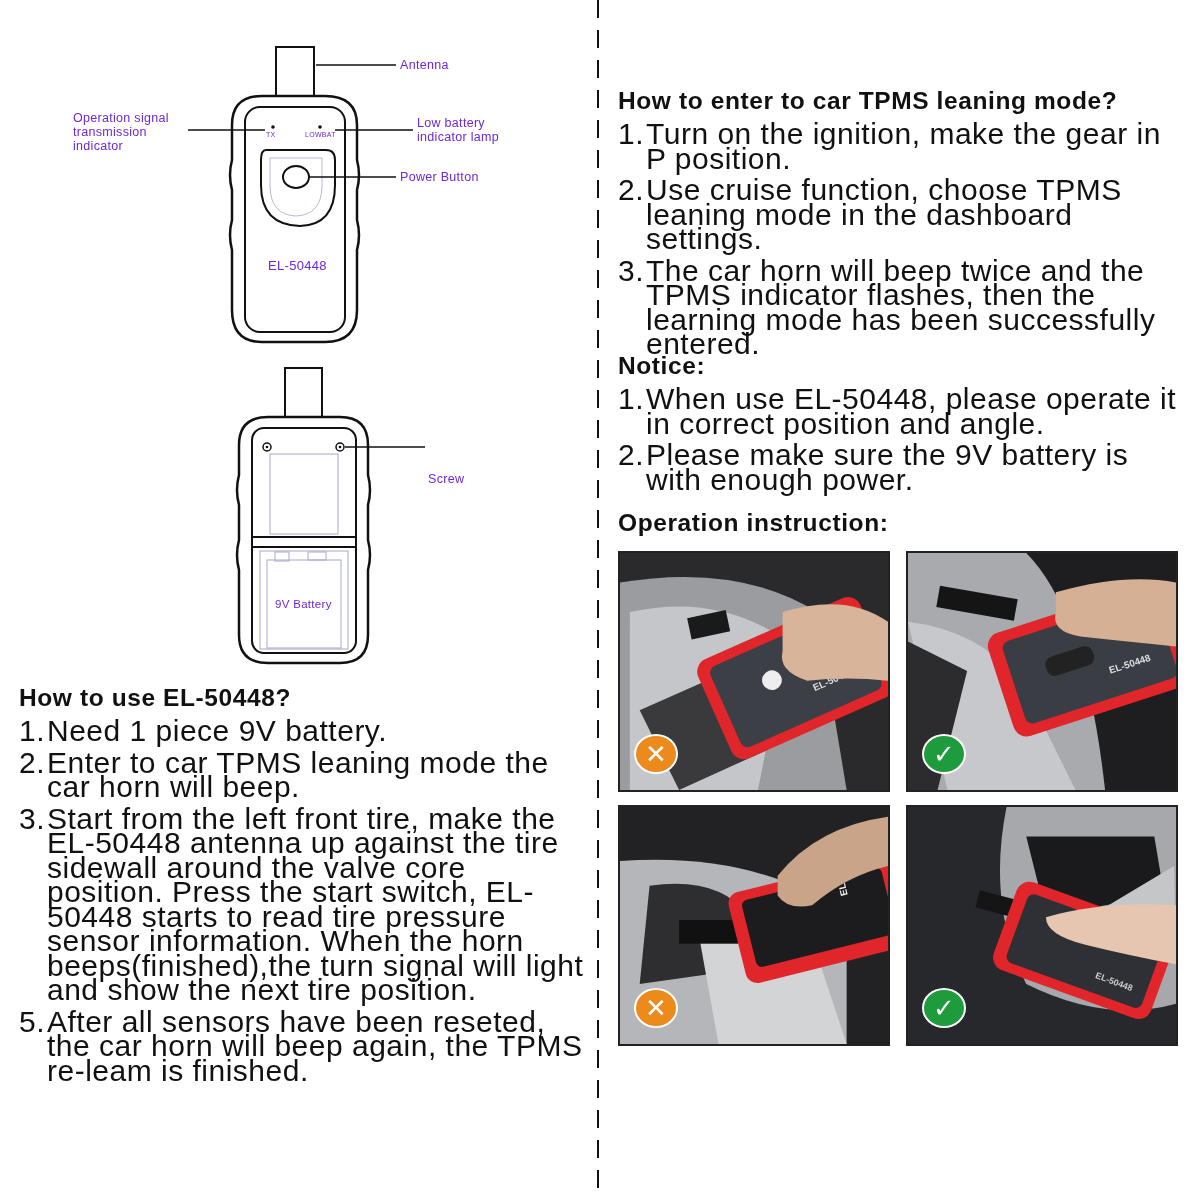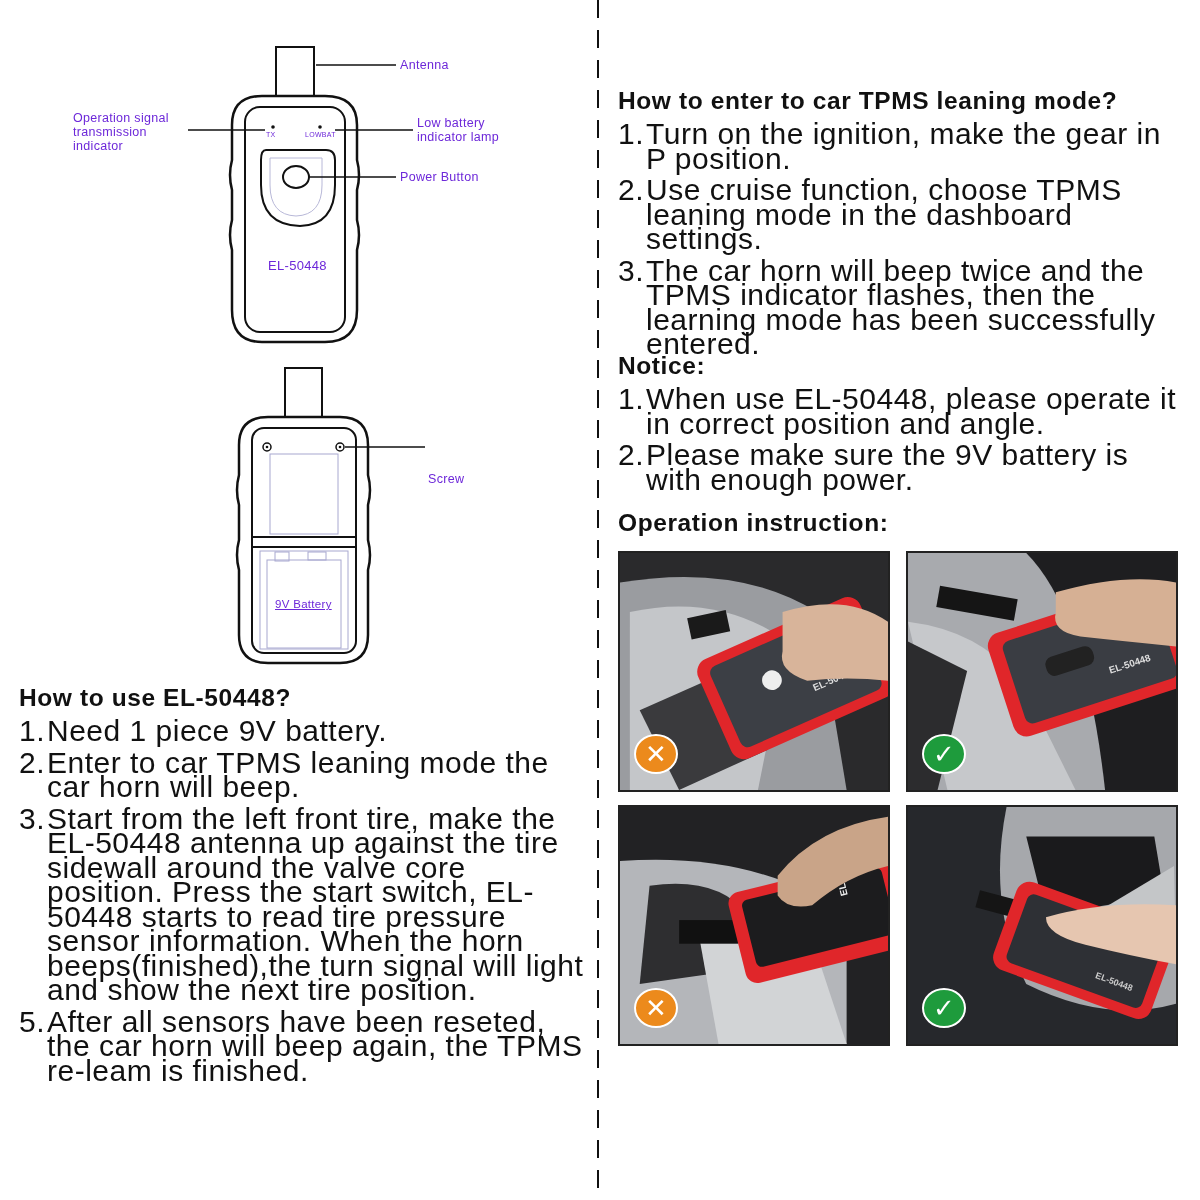--- a/index.html
+++ b/index.html
@@ -92,21 +92,21 @@
     <line x1="252" y1="177" x2="356" y2="177" stroke="#111" stroke-width="2"></line>
     <line x1="252" y1="187" x2="356" y2="187" stroke="#111" stroke-width="2"></line>
 
     <rect x="260" y="191" width="88" height="98" fill="none" stroke="#a8a8d0" stroke-width="1"></rect>
     <rect x="267" y="200" width="74" height="88" fill="none" stroke="#a8a8d0" stroke-width="1"></rect>
     <rect x="275" y="192" width="14" height="9" fill="none" stroke="#a8a8d0" stroke-width="1"></rect>
     <rect x="308" y="192" width="18" height="8" fill="none" stroke="#a8a8d0" stroke-width="1"></rect>
 
     <line x1="345" y1="87" x2="425" y2="87" stroke="#111" stroke-width="1.5"></line>
   </svg>
-  <span class="lbl" style="left:275px;top:237px;font-size:11.5px;text-decoration:underline;">9V Battery</span>
+  <span class="lbl" style="left:275px;top:237px;font-size:11.5px;">9V Battery</span>
   <span class="lbl" style="left:428px;top:80px;margin-top:32px;">Screw</span>
 </div>
 
 <div class="section" style="left:19px;top:684px;width:570px;">
   <h2>How to use EL-50448?</h2>
   <ol>
     <li><span class="num">1.</span><span>Need 1 piece 9V battery.</span></li>
     <li><span class="num">2.</span><span>Enter to car TPMS leaning mode the car horn will beep.</span></li>
     <li><span class="num">3.</span><span>Start from the left front tire, make the EL-50448 antenna up against the tire sidewall around the valve core position. Press the start switch, EL-50448 starts to read tire pressure sensor information. When the horn beeps(finished),the turn signal will light and show the next tire position.</span></li>
     <li><span class="num">5.</span><span>After all sensors have been reseted, the car horn will beep again, the TPMS re-leam is finished.</span></li>

